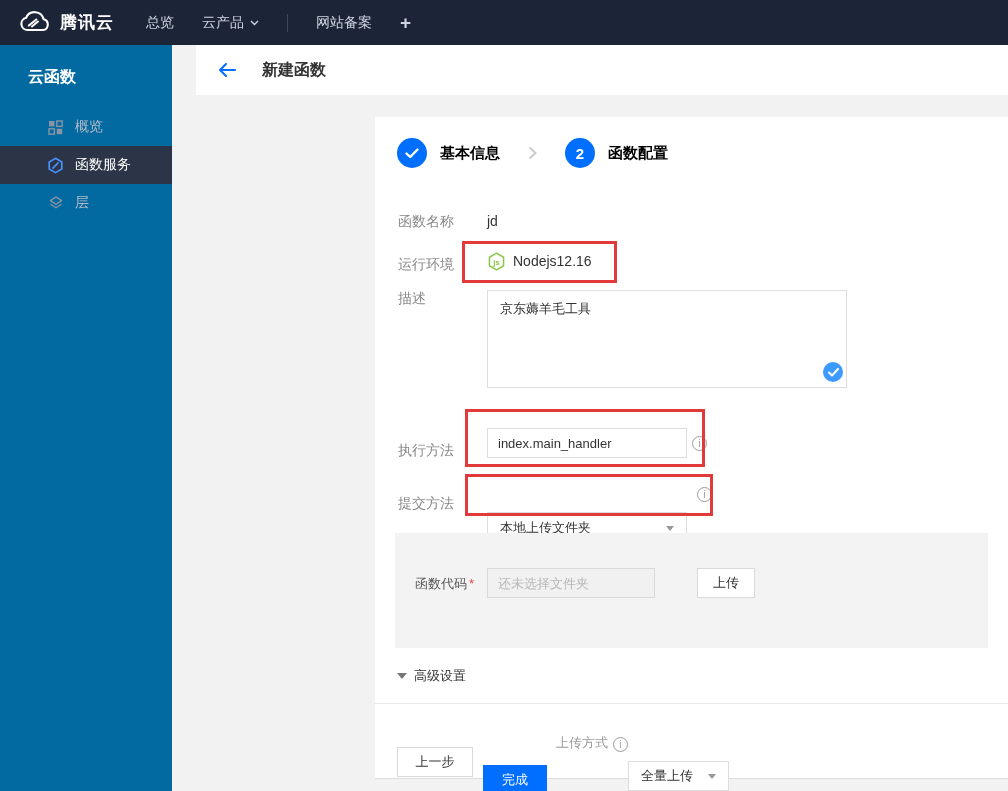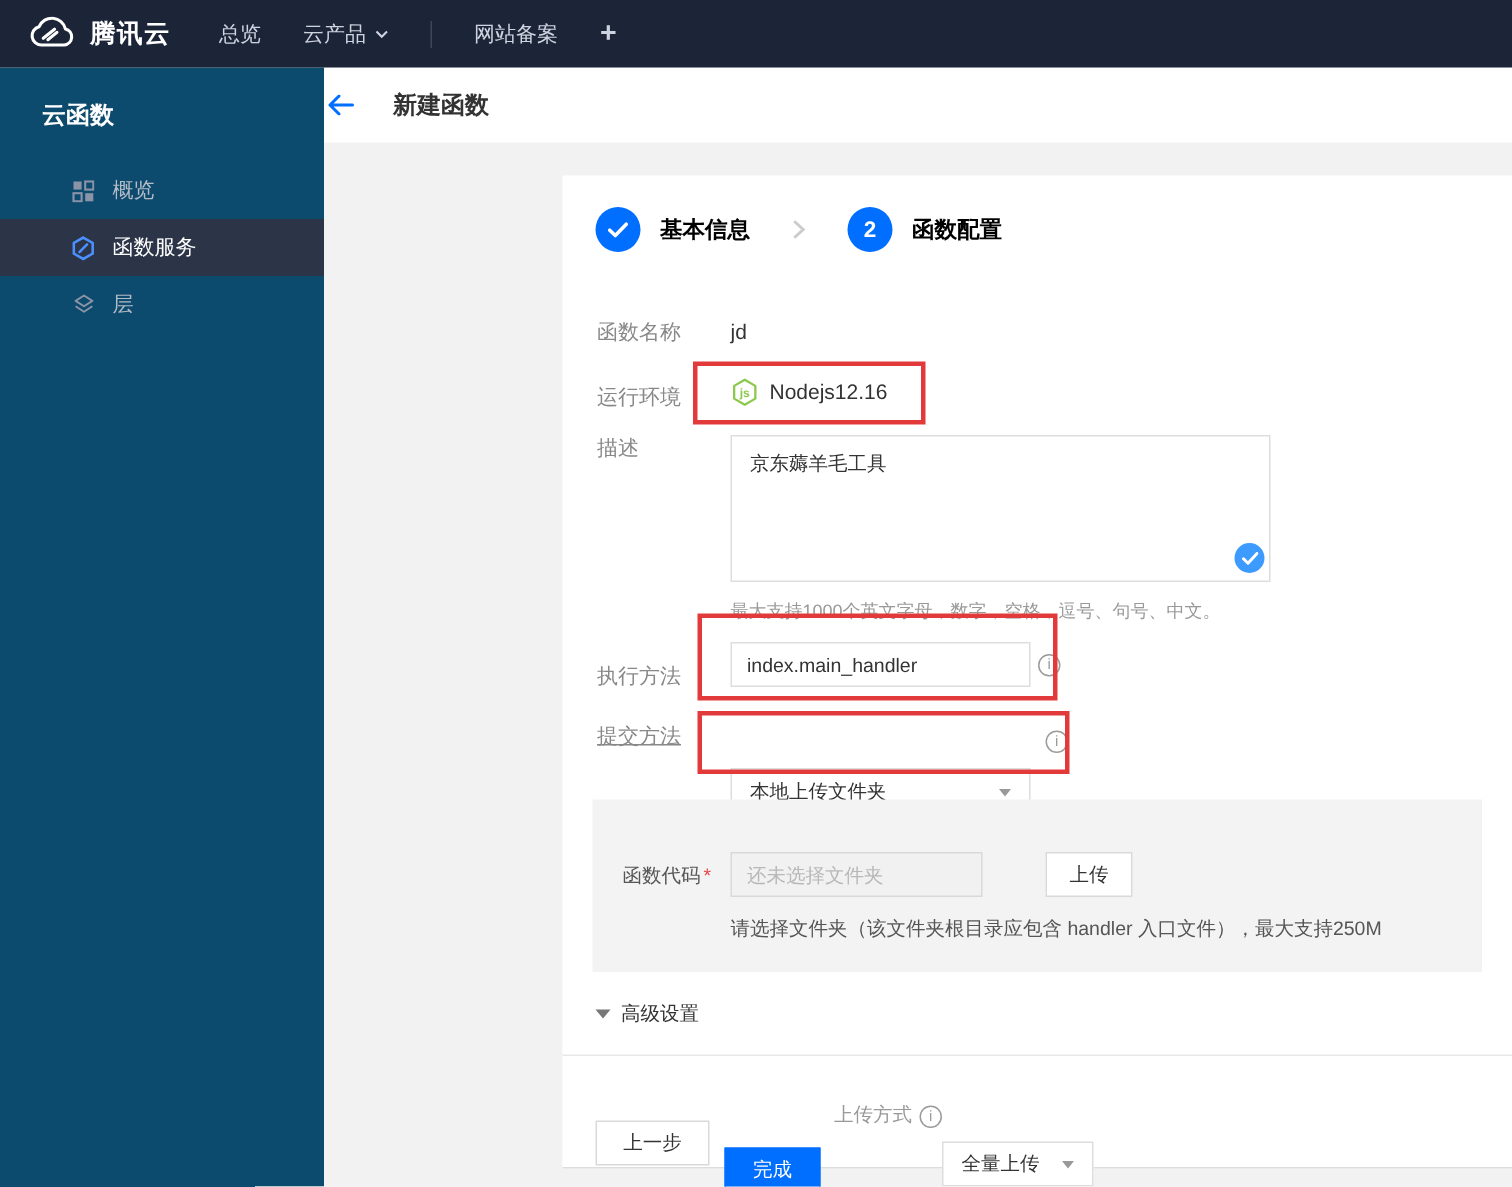--- a/index.html
+++ b/index.html
@@ -12,22 +12,22 @@
     background:#1c2538; display:flex; align-items:center; color:#fff; z-index:30; }
   .brand { display:flex; align-items:center; gap:10px; padding-left:18px; }
   .brand-name { font-size:17px; font-weight:bold; letter-spacing:1px; }
   .nav-items { display:flex; align-items:center; margin-left:32px; }
   .nav-item { color:#ced4df; font-size:14px; margin-right:28px; cursor:pointer;
     display:flex; align-items:center; gap:6px; }
   .nav-divider { width:1px; height:18px; background:#3c465c; margin-right:28px; }
   .nav-plus { font-size:19px; color:#ced4df; font-weight:bold; }
 
   
-  #sidebar { position:absolute; left:0; top:45px; width:216px; height:746px;
-    background:#0c4a6e; z-index:20; }
+  #sidebar { position:absolute; left:0; top:45px; width:172px; height:746px;
+    background:#0369a1; z-index:20; }
   .side-title { color:#fff; font-size:16px; font-weight:bold; padding:22px 0 0 28px; }
   .side-items { margin-top:20px; }
   .side-item { height:38px; display:flex; align-items:center; gap:11px;
     padding-left:47px; color:#b4bac6; font-size:14px; cursor:pointer; }
   .side-item.active { background:#2c3547; color:#fff; }
   .side-icon { width:17px; height:17px; display:inline-flex; align-items:center; justify-content:center; }
 
   
   #main { position:absolute; left:196px; top:45px; right:0; bottom:0; background:#f2f2f2; }
   .page-header { height:50px; background:#fff; display:flex; align-items:center; padding-left:18px; }
@@ -198,42 +198,40 @@
       </div>
       <div class="abs redbox" style="left:87px; top:124px; width:155px; height:42px;"></div>
 
       <span class="abs f-label" style="left:23px; top:173px;">描述</span>
       <textarea class="desc" style="">京东薅羊毛工具</textarea>
       <span class="abs check-bubble">
         <svg width="11" height="9" viewBox="0 0 11 9">
           <path d="M1 4.5 L4 7.5 L10 1" fill="none" stroke="#fff" stroke-width="2" stroke-linecap="round" stroke-linejoin="round"></path>
         </svg>
       </span>
-      <span class="abs helper" style="left:112px; top:282px;">最大支持1000个英文字母，数字，空格，逗号、句号、中文。</span>
 
       <span class="abs f-label" style="left:23px; top:325px;">执行方法</span>
       <input class="abs txt" style="left: 112px; top: 311px; width: 200px;" value="index.main_handler">
       <span class="abs info-icon" style="left:317px; top:319px;"></span>
       <div class="abs redbox" style="left:90px; top:292px; width:240px; height:58px;"></div>
 
-      <span class="abs f-label" style="left:23px; top:365px;text-decoration:underline;">提交方法</span>
+      <span class="abs f-label" style="left:23px; top:378px;">提交方法</span>
       <div class="abs fake-select" style="left:112px; top:361px; width:200px; height:32px;">
         <span>本地上传文件夹</span>
         <span class="caret-down"></span>
       </div>
       <span class="abs info-icon" style="left:322px; top:370px;"></span>
       <div class="abs redbox" style="left:90px; top:357px; width:248px; height:42px;"></div>
 
       <div class="abs code-band">
         <span class="abs code-label">
           <span>函数代码</span><span class="req">*</span>
         </span>
         <input class="disabled-input" disabled="" placeholder="还未选择文件夹" style="">
         <button class="abs btn upload-btn">上传</button>
-        <span class="abs code-helper">请选择文件夹（该文件夹根目录应包含 handler 入口文件），最大支持250M</span>
       </div>
 
       <div class="abs advanced">
         <span class="tri-down"></span>
         <span>高级设置</span>
       </div>
 
       <div class="abs footer-divider"></div>
 
       <button class="abs btn prev-btn">上一步</button>

